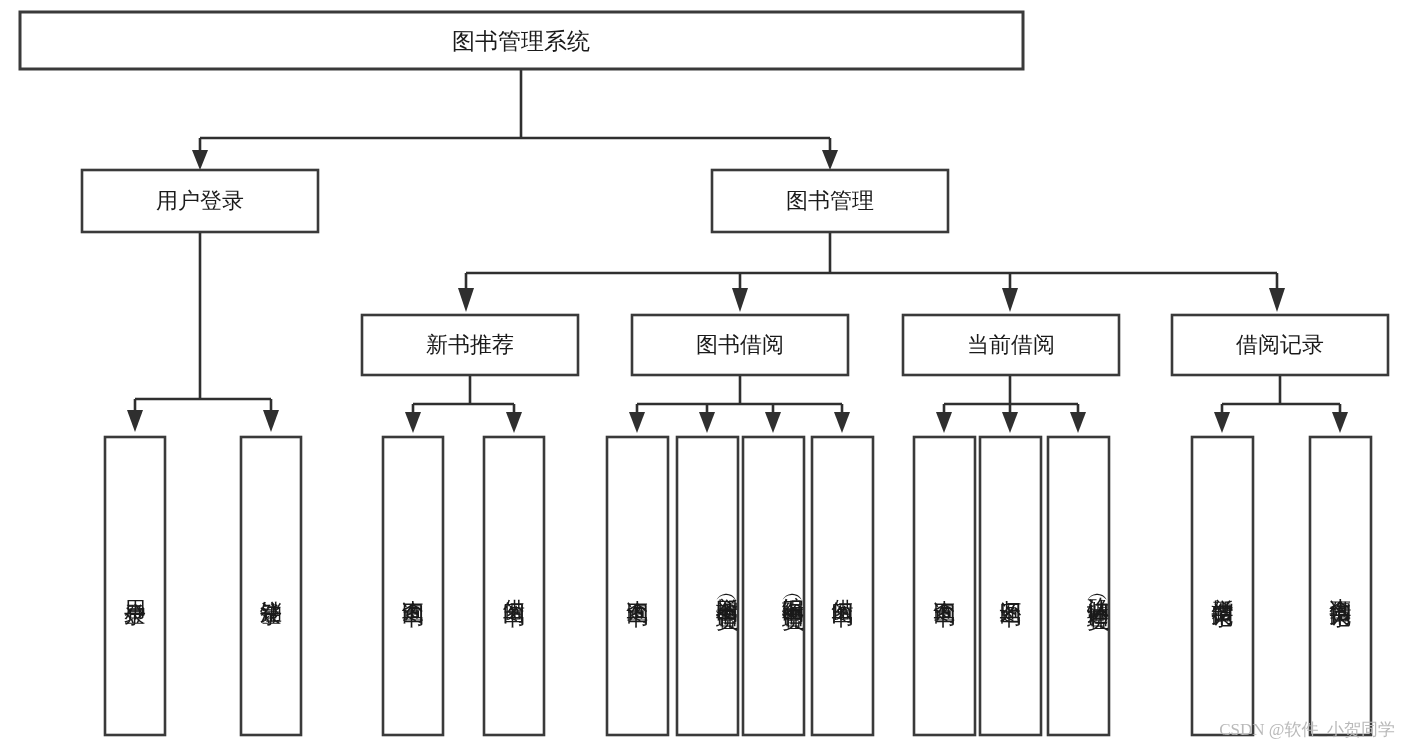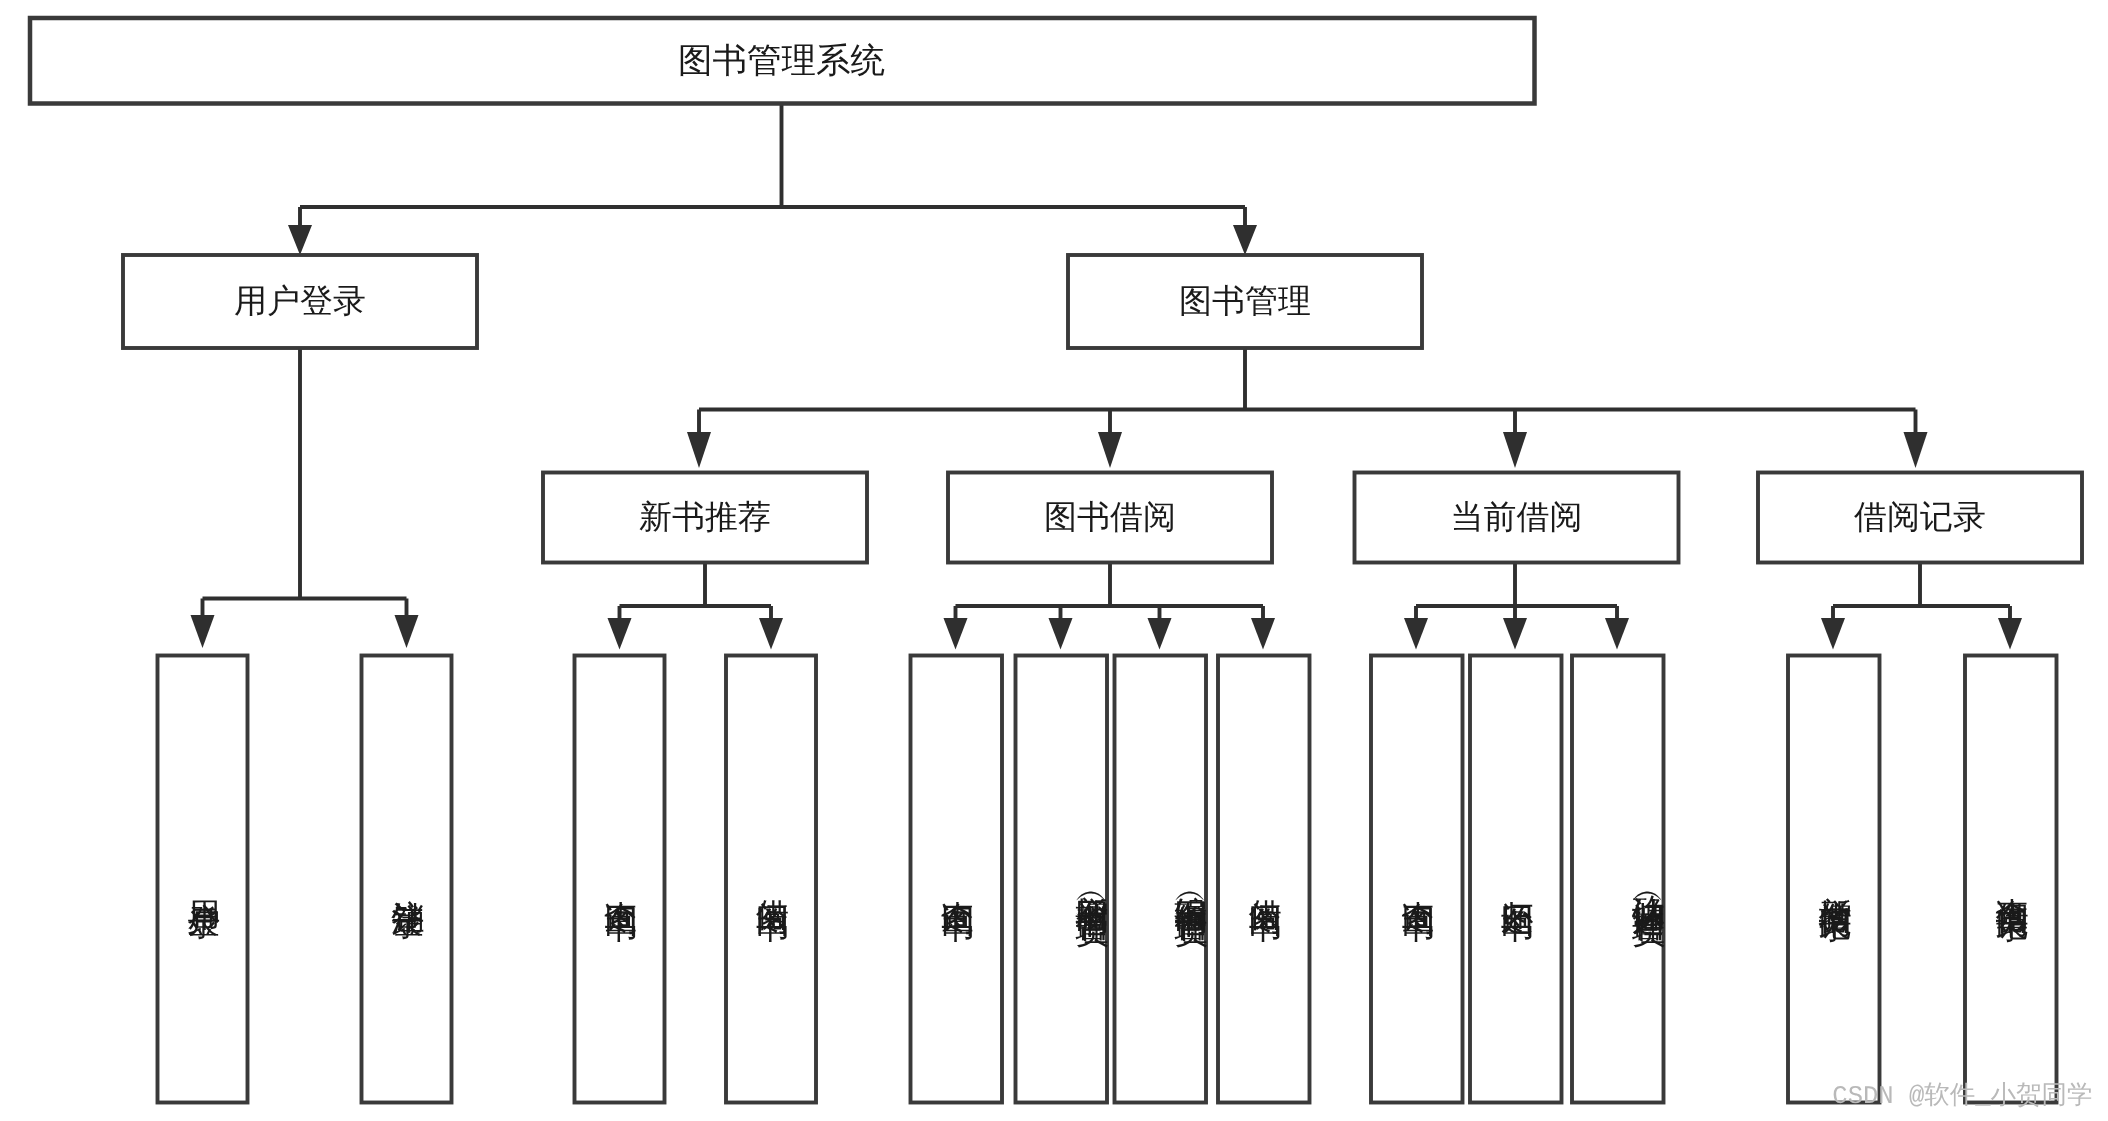--- a/index.html
+++ b/index.html
@@ -67,21 +67,21 @@
     text-align: center;
     white-space: nowrap;
     pointer-events: none;
   }
   .watermark {
     position: absolute;
     right: 10px;
     bottom: 6px;
     color: #b9b9b9;
     font-size: 17px;
-    font-family: Liberation Mono, monospace;
+    font-family: Liberation Serif, serif;
     white-space: nowrap;
     pointer-events: none;
   }
 </style>
 </head>
 <body>
 
 <div id="diagram-root">
 
   <svg class="diagram" viewBox="0 0 1405 747" xmlns="http://www.w3.org/2000/svg">

